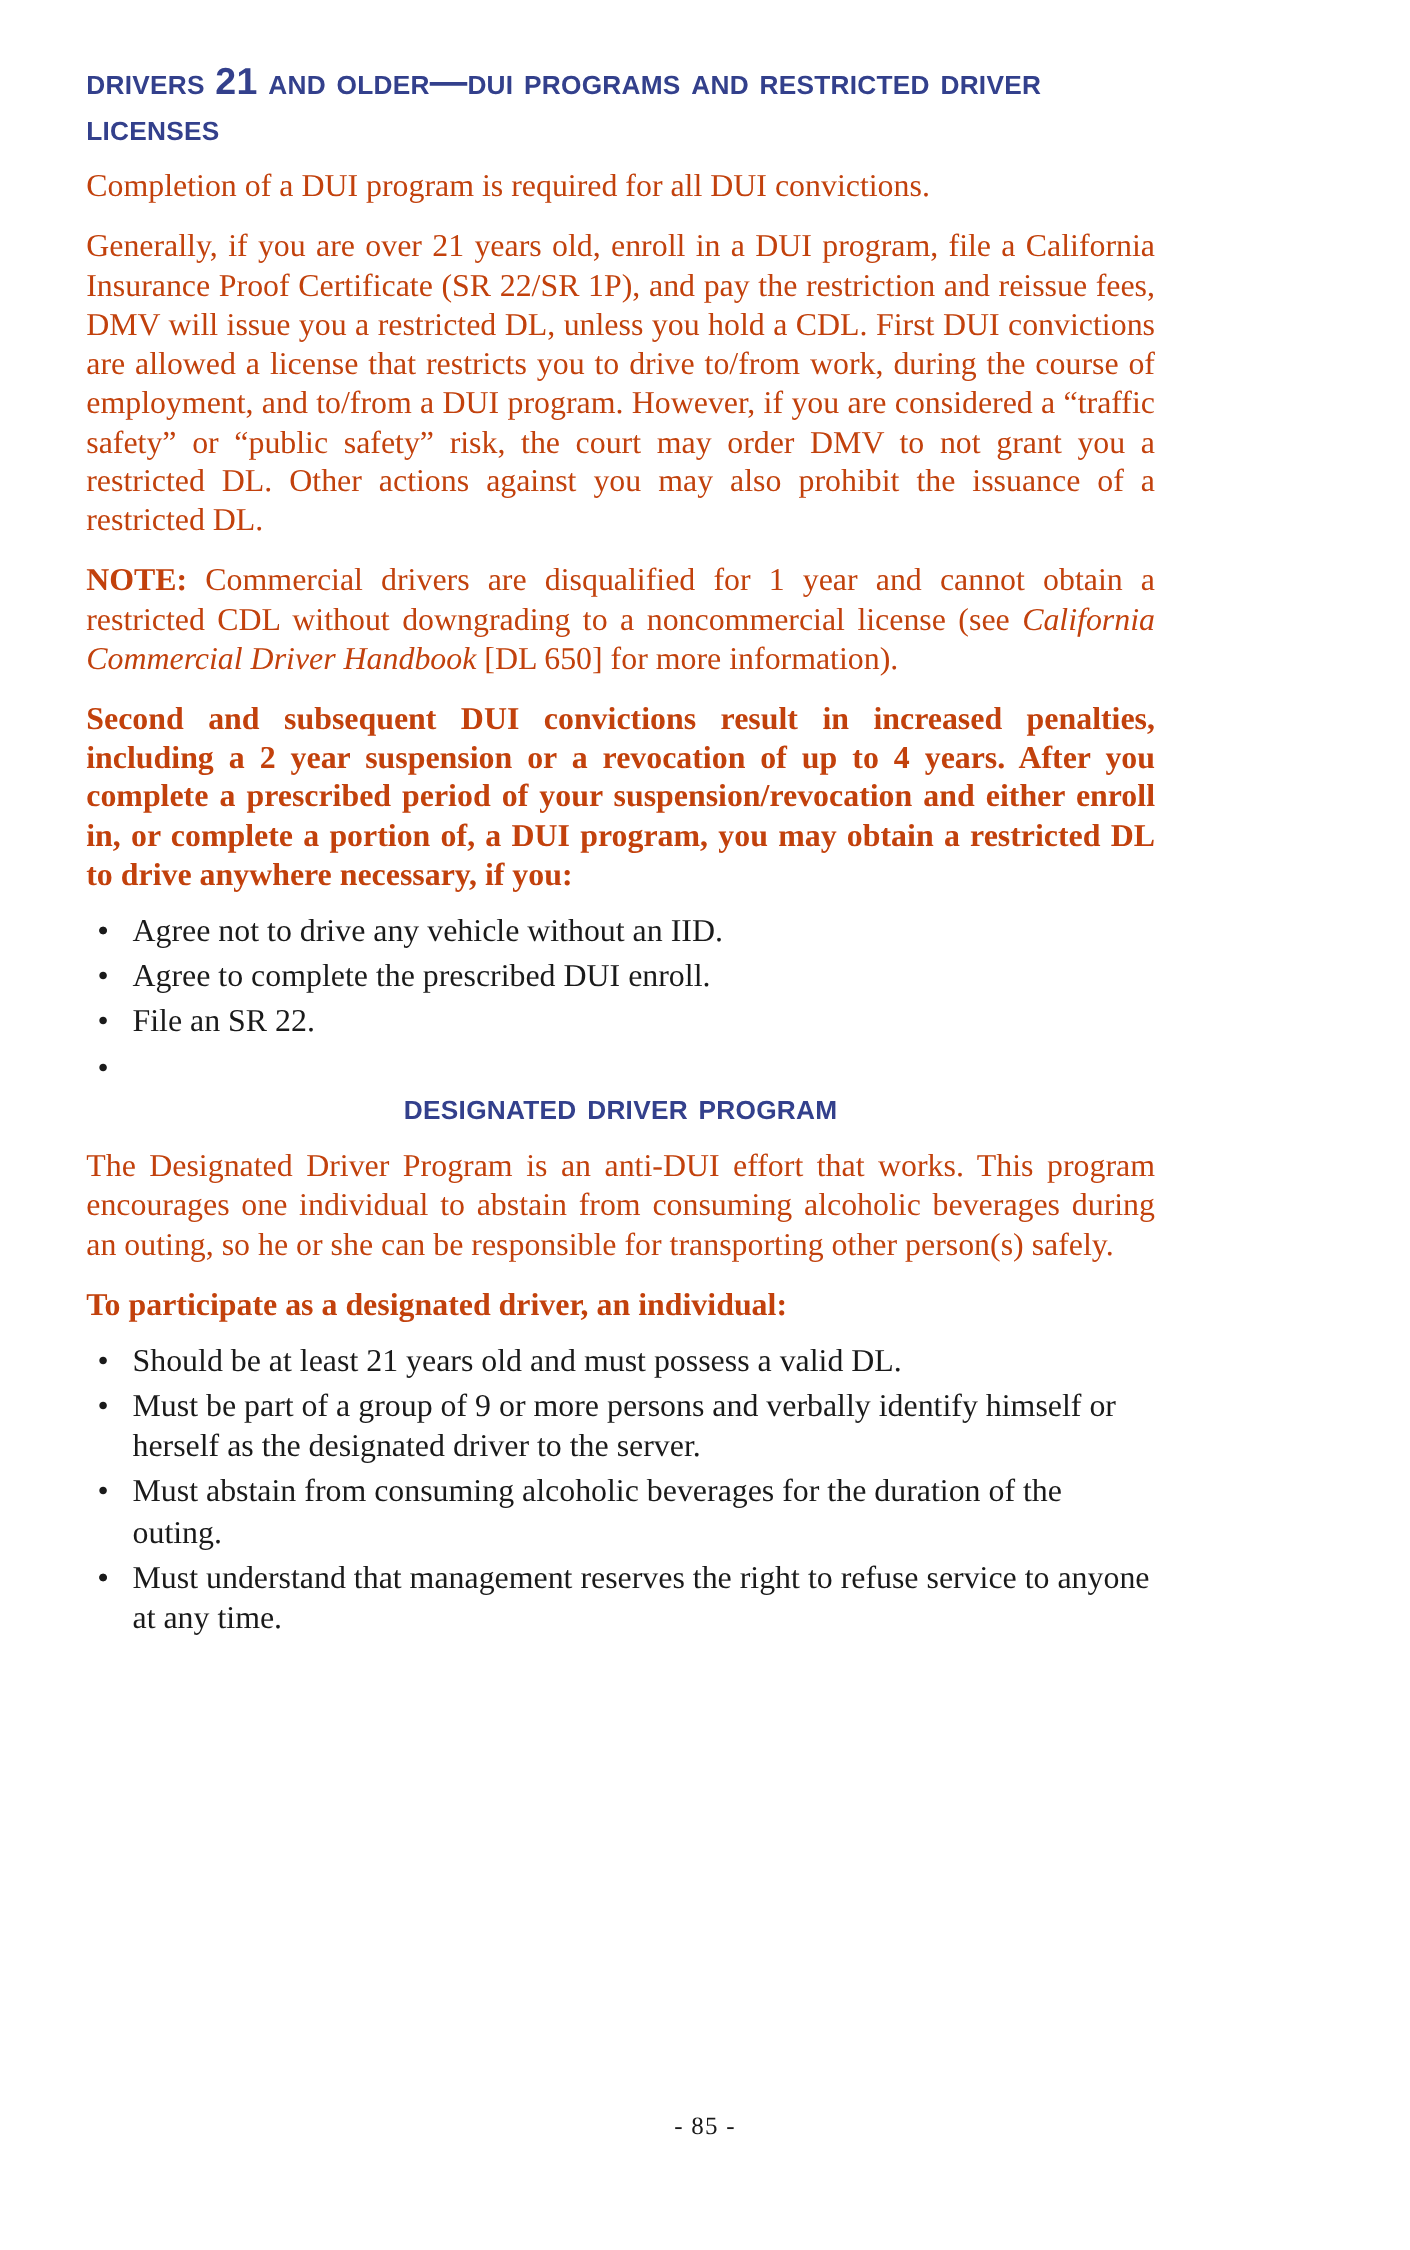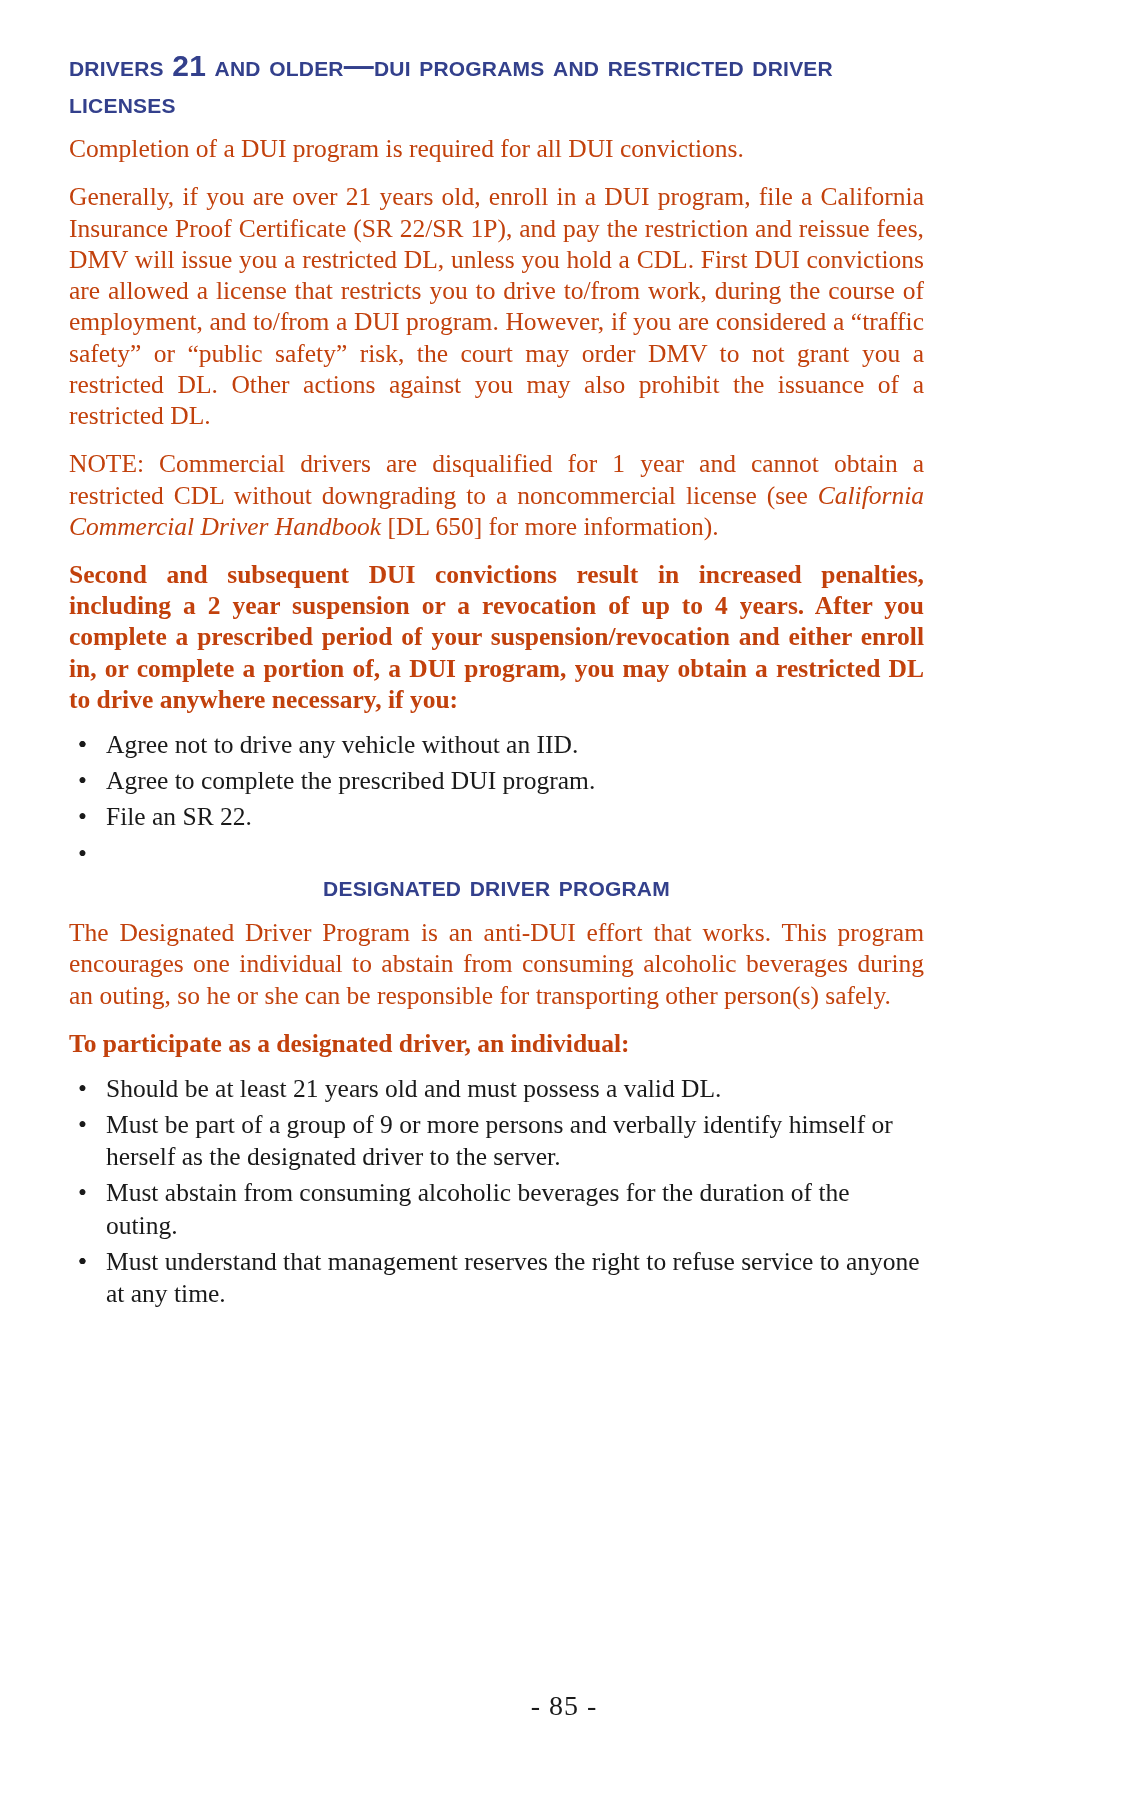--- a/index.html
+++ b/index.html
@@ -54,21 +54,21 @@
     line-height: 1.225;
     margin: 0 0 17px 0;
     text-align: justify;
     text-justify: inter-word;
     color: #c2410c;
   }
   p.body.last {
     margin-bottom: 14px;
     font-weight: bold;
   }
-  p.body .b { font-weight: normal; }
+  p.body .b { font-weight: bold; }
   p.body .i { font-style: italic; }
 
   
   ul.bullets {
     list-style: none;
     margin: 0 0 0 0;
     padding: 0;
   }
   ul.bullets.first-list { margin-bottom: 4px; }
   ul.bullets li {
@@ -89,21 +89,21 @@
     color: #1a1a1a;
   }
 
   
   .page-number {
     position: absolute;
     left: 0;
     top: 1690px;
     width: 1128px;
     text-align: center;
-    font-size: 28px;
+    font-size: 20px;
     font-family: "Liberation Serif", "DejaVu Serif", serif;
     color: #1a1a1a;
     letter-spacing: 1px;
   }
 </style>
 </head>
 <body>
 
 <div class="page">
   <div class="content">
@@ -123,21 +123,21 @@
     <ul class="bullets first-list">
       <li>
         <span class="dot">•</span>
       </li>
       <li>
         <span class="dot">•</span>
         <span>Agree not to drive any vehicle without an IID.</span>
       </li>
       <li>
         <span class="dot">•</span>
-        <span>Agree to complete the prescribed DUI program.</span>
+        <span>Agree to complete the prescribed DUI enroll.</span>
       </li>
       <li>
         <span class="dot">•</span>
         <span>File an SR 22.</span>
       </li>
       <li>
         <span class="dot">•</span>
       </li>
     </ul>
 

